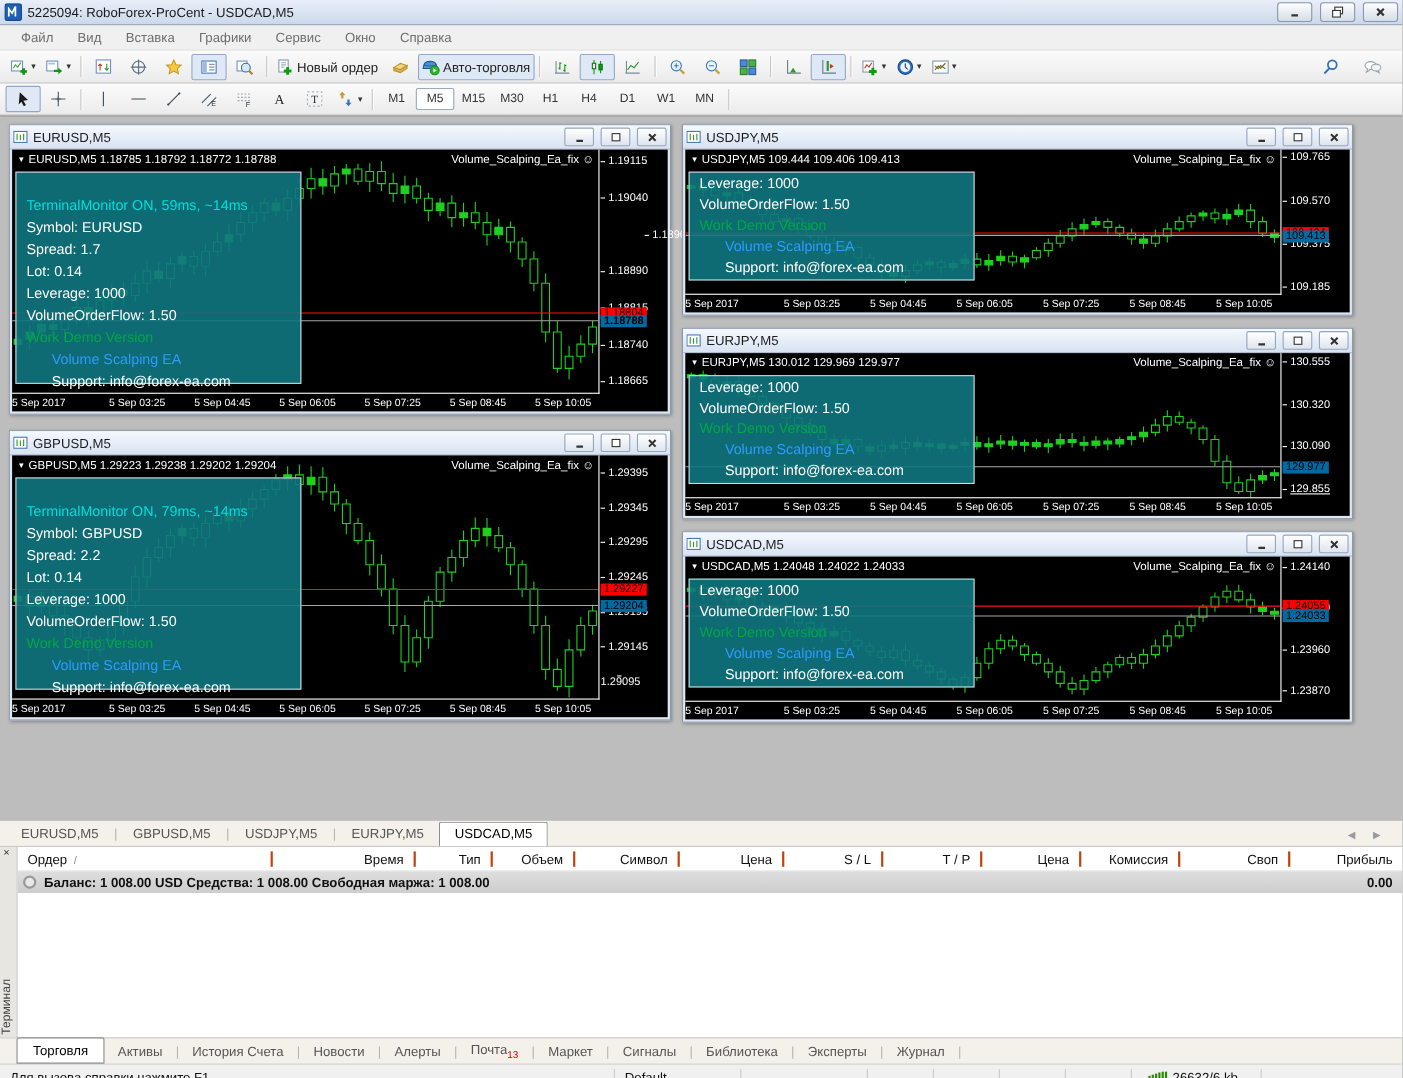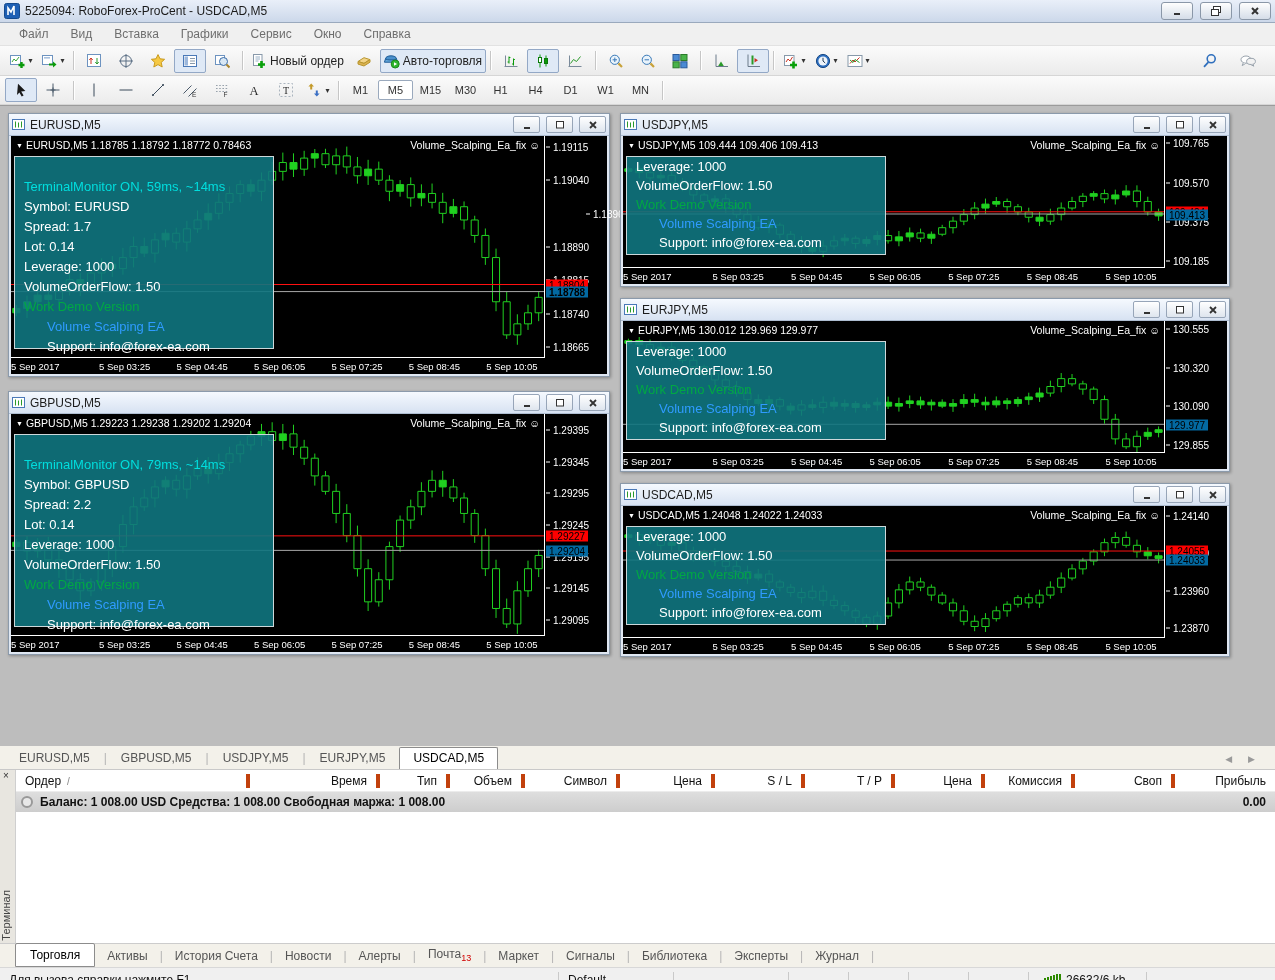--- a/index.html
+++ b/index.html
@@ -59,21 +59,21 @@
   .tab-scroll{margin-left:auto;display:flex;gap:16px;padding:0 20px 5px 0;color:#9a9a9a;font-size:9px}
 
   
   .terminal{height:173px;background:#fff;display:flex;flex:0 0 auto}
   .t-side{width:15px;background:#e8e6e0;border-right:1px solid #cfcfcf;position:relative}
   .t-side .x{position:absolute;top:1px;left:3px;font-size:10px;color:#333;line-height:10px}
   .t-side .rot{position:absolute;bottom:2px;left:0;width:15px;writing-mode:vertical-rl;transform:rotate(180deg);font-size:11px;color:#444}
   .t-main{flex:1;display:flex;flex-direction:column;min-width:0}
   .t-cols{height:21px;display:flex;align-items:center;font-size:12px;color:#111;background:#fff;border-bottom:1px solid #ececec}
   .t-col{padding:0 9px;white-space:nowrap;box-sizing:border-box}
-  .t-col + .t-col{border-left:4px solid #c2410c}
+  .t-col + .t-col{border-left:2px solid #c2410c}
   .t-col.r{text-align:right}
   .t-col .sort{color:#888;font-size:10px;margin-left:6px}
   .t-balance{height:20px;background:linear-gradient(#dedede,#cdcdcd);display:flex;align-items:center;font-size:12px;font-weight:700;color:#111;padding-left:5px;gap:7px}
   .t-balance .dot{width:8px;height:8px;border:2px solid #999;border-radius:50%;background:#e8e8e8}
   .t-balance .profit{margin-left:auto;padding-right:9px}
   .t-empty{flex:1;background:#fff}
 
   .t-tabs{height:23px;background:#f3f1ea;border-top:1px solid #cccccc;display:flex;align-items:center;padding-left:15px;font-size:12px;color:#555;flex:0 0 auto}
   .ttab{padding:3px 12px;white-space:nowrap;position:relative}
   .ttab.active{background:#fff;border:1px solid #8c8c8c;border-radius:2px 2px 0 0;color:#000;margin-top:-2px;padding:4px 14px}
@@ -507,21 +507,21 @@
               <div class="oline c-cyan">TerminalMonitor ON, 59ms, ~14ms</div>
               <div class="oline c-white">Symbol: EURUSD</div>
               <div class="oline c-white">Spread: 1.7</div>
               <div class="oline c-white">Lot: 0.14</div>
               <div class="oline c-white">Leverage: 1000</div>
               <div class="oline c-white">VolumeOrderFlow: 1.50</div>
               <div class="oline c-green">Work Demo Version</div>
               <div class="oline c-blue ind">Volume Scalping EA</div>
               <div class="oline c-white ind">Support: info@forex-ea.com</div>
             </div>
-            <div class="chead"><span class="tri">▼</span><span>EURUSD,M5</span> <span>1.18785 1.18792 1.18772 0.78463</span></div>
+            <div class="chead"><span class="tri">▼</span><span>EURUSD,M5</span> <span>1.18785 1.18792 1.18772 1.18788</span></div>
             <div class="easign">Volume_Scalping_Ea_fix ☺</div>
           </div>
           <div class="scale">
             <div class="tick" style="top: 5%;">
               <span class="mark"></span>
               <span>1.19115</span>
             </div>
             <div class="tick" style="top: 20%;">
               <span class="mark"></span>
               <span>1.19040</span>
@@ -724,21 +724,21 @@
               <span>1.29245</span>
             </div>
             <div class="tick" style="top: 64.2857%;">
               <span class="mark"></span>
               <span>1.29195</span>
             </div>
             <div class="tick" style="top: 78.5714%;">
               <span class="mark"></span>
               <span>1.29145</span>
             </div>
-            <div class="tick" style="top: 92.8571%;">
+            <div class="tick" style="top: 92.8571%; flex-direction: column;">
               <span class="mark"></span>
               <span>1.29095</span>
             </div>
             <div class="plabel ask" style="top: 55.1429%;">1.29227</div>
             <div class="plabel" style="top: 61.7143%;">1.29204</div>
           </div>
           <div class="taxis">
             <span style="left: 0%;">5 Sep 2017</span>
             <span style="left: 16.5%;">5 Sep 03:25</span>
             <span style="left: 31%;">5 Sep 04:45</span>
@@ -1067,21 +1067,21 @@
               <span>130.555</span>
             </div>
             <div class="tick" style="top: 35.443%;">
               <span class="mark"></span>
               <span>130.320</span>
             </div>
             <div class="tick" style="top: 64.557%;">
               <span class="mark"></span>
               <span>130.090</span>
             </div>
-            <div class="tick" style="top: 94.3038%;">
+            <div class="tick" style="top: 94.3038%; text-decoration: underline;">
               <span class="mark"></span>
               <span>129.855</span>
             </div>
             <div class="plabel" style="top: 78.8608%;">129.977</div>
           </div>
           <div class="taxis">
             <span style="left: 0%;">5 Sep 2017</span>
             <span style="left: 16.5%;">5 Sep 03:25</span>
             <span style="left: 31%;">5 Sep 04:45</span>
             <span style="left: 45.5%;">5 Sep 06:05</span>

